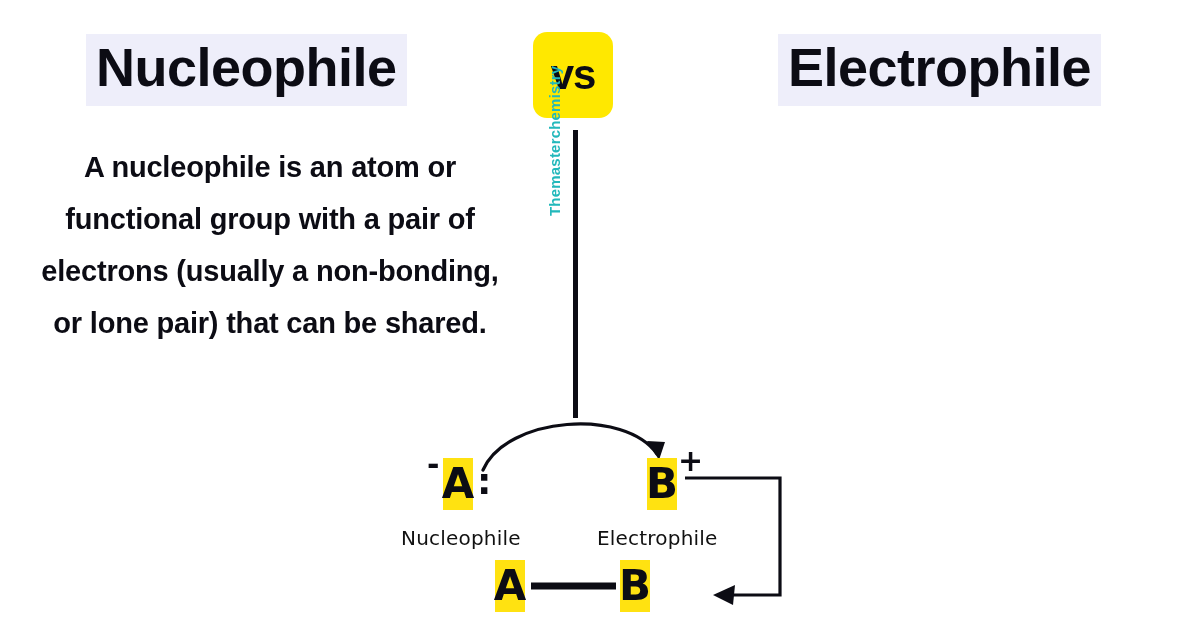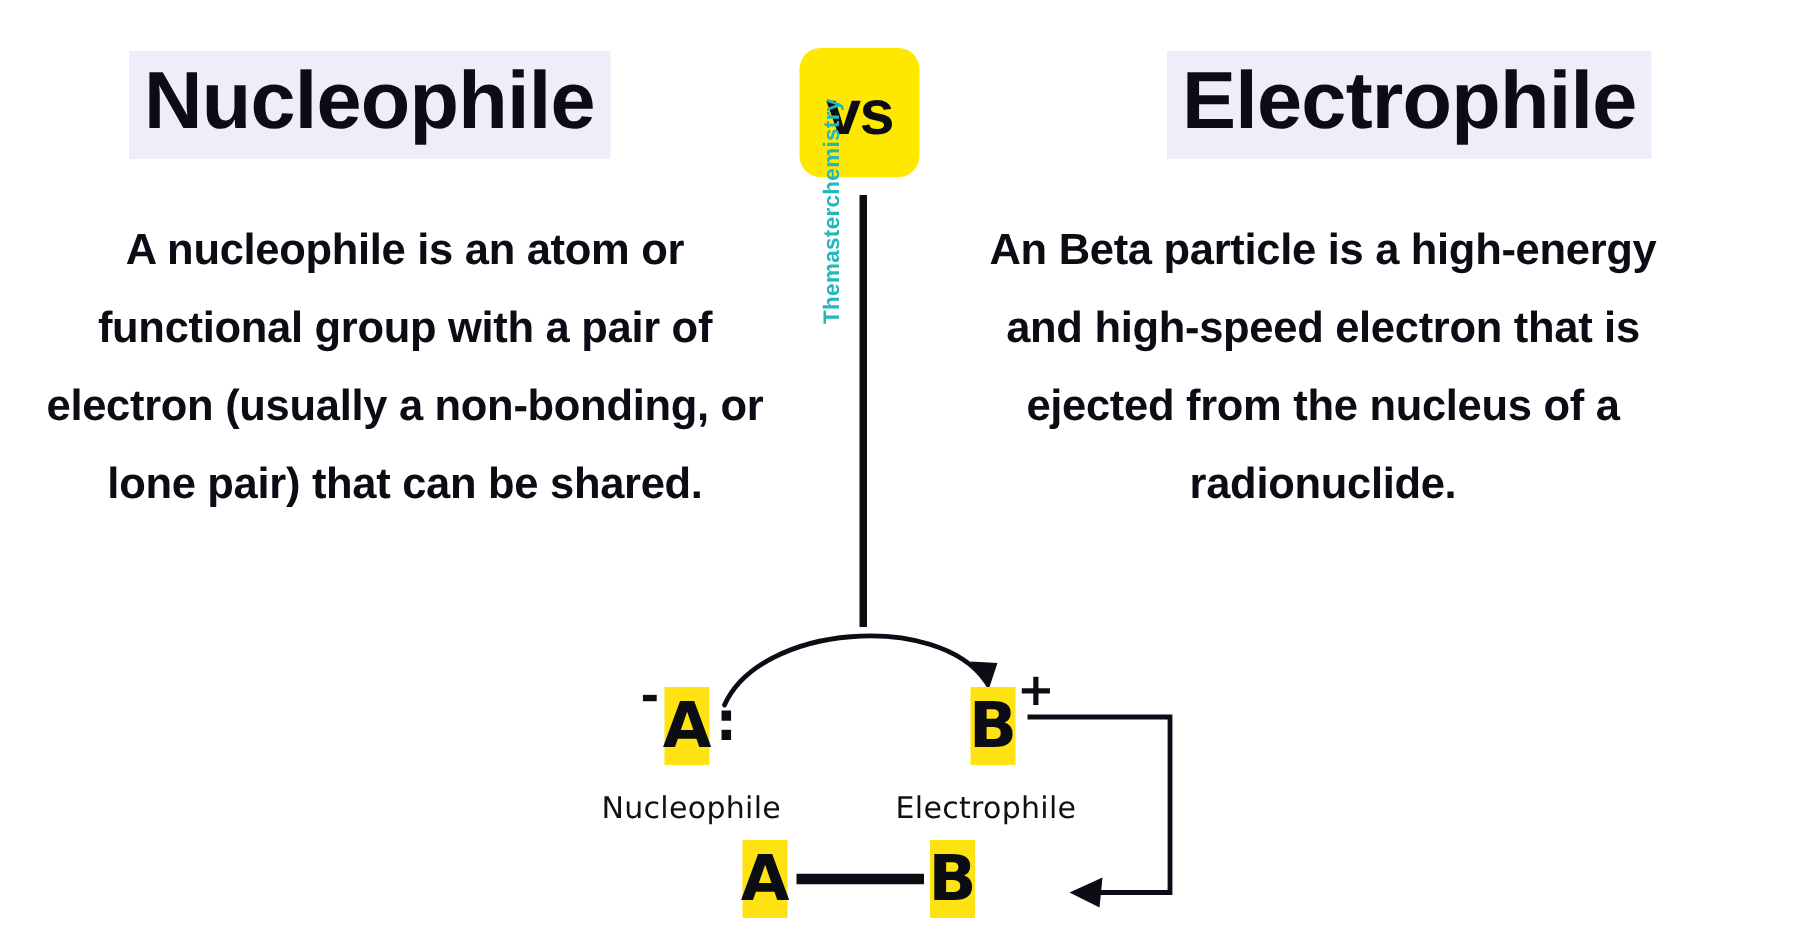--- a/index.html
+++ b/index.html
@@ -162,23 +162,22 @@
   <div class="title" id="title-left">Nucleophile</div>
 
   <div id="vs-badge">vs</div>
 
   <div class="title" id="title-right">Electrophile</div>
 
   <div id="divider"></div>
 
   <div id="watermark">Themasterchemistry</div>
 
-  <div class="body-col" id="body-left">A nucleophile is an atom or functional group with a pair of electron (usually a non-bonding, or lone pair) that can be shared.</div>
-
-  <div class="body-col" id="body-right">An Beta particle is a high-energy and high-speed electron that is ejected from the nucleus of a radionuclide.</div>
+  <div class="body-col" id="body-left">A nucleophile is an atom or functional group with a pair of electrons (usually a non-bonding, or lone pair) that can be shared.</div>
+
 
   <div id="diagram">
 
     <svg width="420" height="222" viewBox="0 0 420 222">
 
       <path d="M 88 62 C 112 8, 230 0, 262 46" fill="none" stroke="#0c0c14" stroke-width="3.2" stroke-linecap="round"></path>
       <path d="M 264 52 L 252 33 L 270 34 Z" fill="#0c0c14"></path>
 
       <line x1="136" y1="178" x2="221" y2="178" stroke="#0c0c14" stroke-width="7"></line>
 

